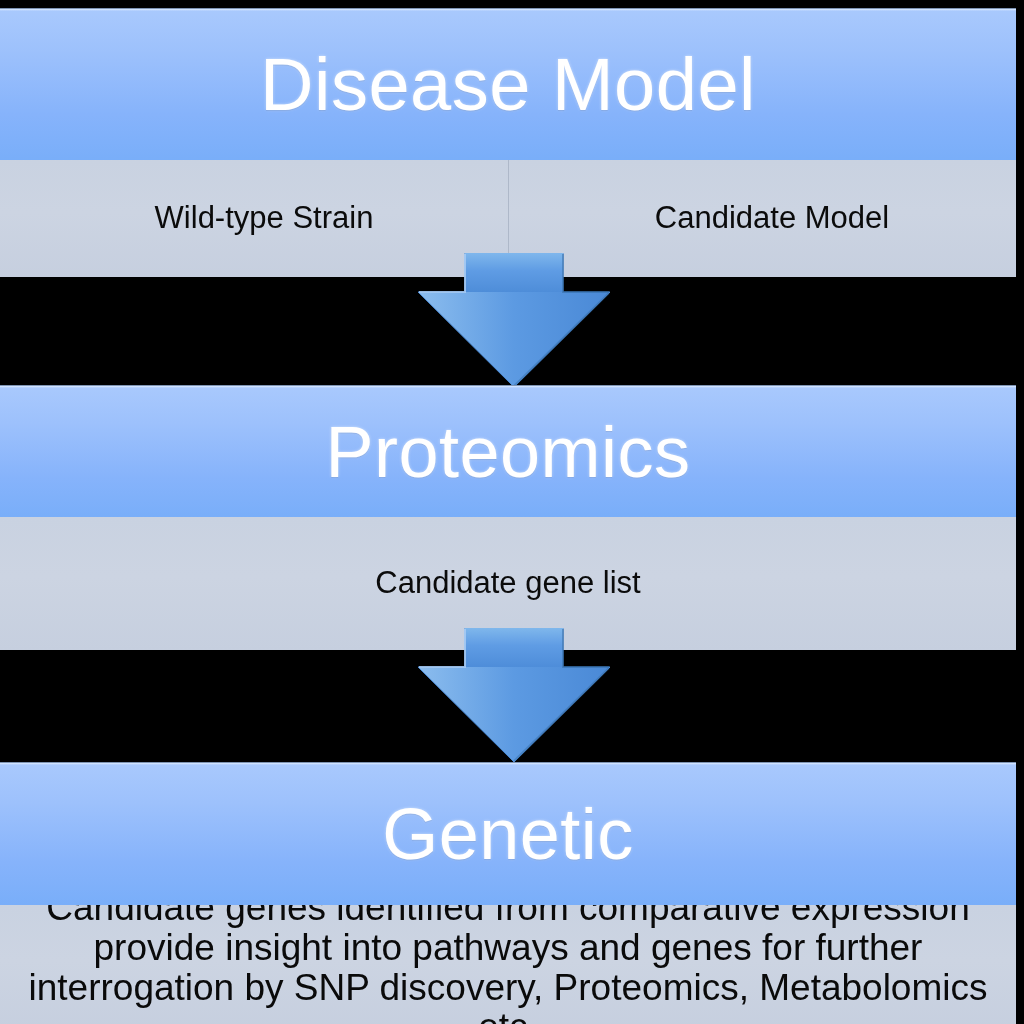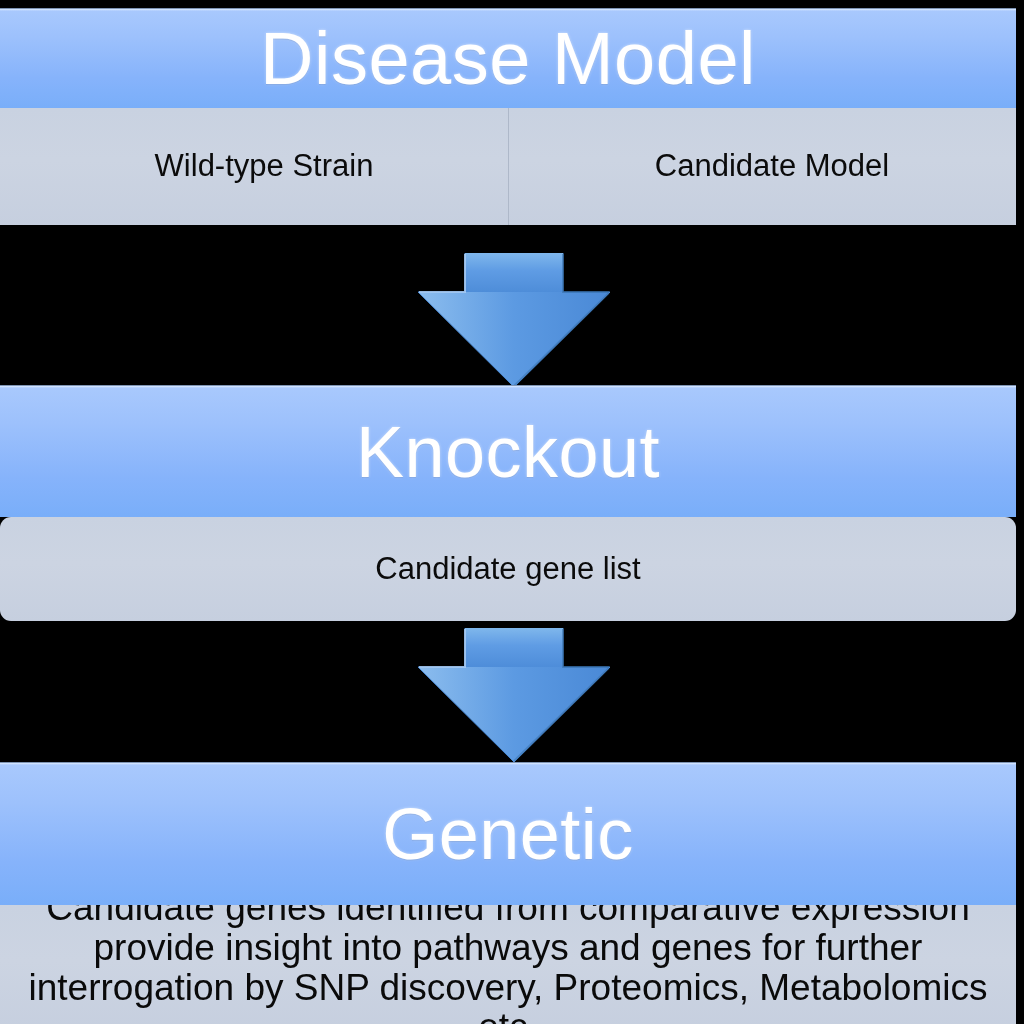--- a/index.html
+++ b/index.html
@@ -119,28 +119,28 @@
   }
 
   
   .arrow {
     position: absolute;
   }
   .arrow svg { display: block; }
 
   
   #block1 { top: 8px; }
-  #block1 .header-band { height: 100px; }
+  #block1 .header-band { height: 152px; }
   #block1 .header-title { font-size: 74px; }
   #block1 .body-band  { height: 117px; }
 
   #block2 { top: 385px; }
   #block2 .header-band { height: 132px; }
   #block2 .header-title { font-size: 72px; }
-  #block2 .body-band  { height: 104px; border-radius: 11px; }
+  #block2 .body-band  { height: 133px; }
 
   #block3 { top: 762px; }
   #block3 .header-band { height: 143px; }
   #block3 .header-title { font-size: 72px; }
   #block3 .body-band  { height: 125px; }
 
   #arrow1 { left: 418px; top: 253px; }
   #arrow2 { left: 418px; top: 628px; }
 </style>
 </head>
@@ -181,21 +181,21 @@
       <polygon points="47,0 145,0 145,39 192,39 96,134 0,39 47,39" fill="url(#awing1)" stroke="#4b8ad4" stroke-width="1"></polygon>
       <polygon points="47,0 145,0 145,39 47,39" fill="url(#agrad1)"></polygon>
       <path d="M47,1 L47,39 L1,39" fill="none" stroke="#a9cdf4" stroke-width="2" opacity="0.85"></path>
       <path d="M145,1 L145,39 L191,39" fill="none" stroke="#356ea8" stroke-width="2" opacity="0.55"></path>
       <path d="M191,40 L96,133" fill="none" stroke="#356ea8" stroke-width="2" opacity="0.5"></path>
     </svg>
   </div>
 
   <div class="block" id="block2">
     <div class="header-band">
-      <span class="header-title">Knockout</span>
+      <span class="header-title">Proteomics</span>
     </div>
     <div class="body-band">
       <div class="single-label-wrap">
         <span class="cell-label">Candidate gene list</span>
       </div>
     </div>
   </div>
 
   <div class="arrow" id="arrow2">
     <svg width="192" height="134" viewBox="0 0 192 134">

